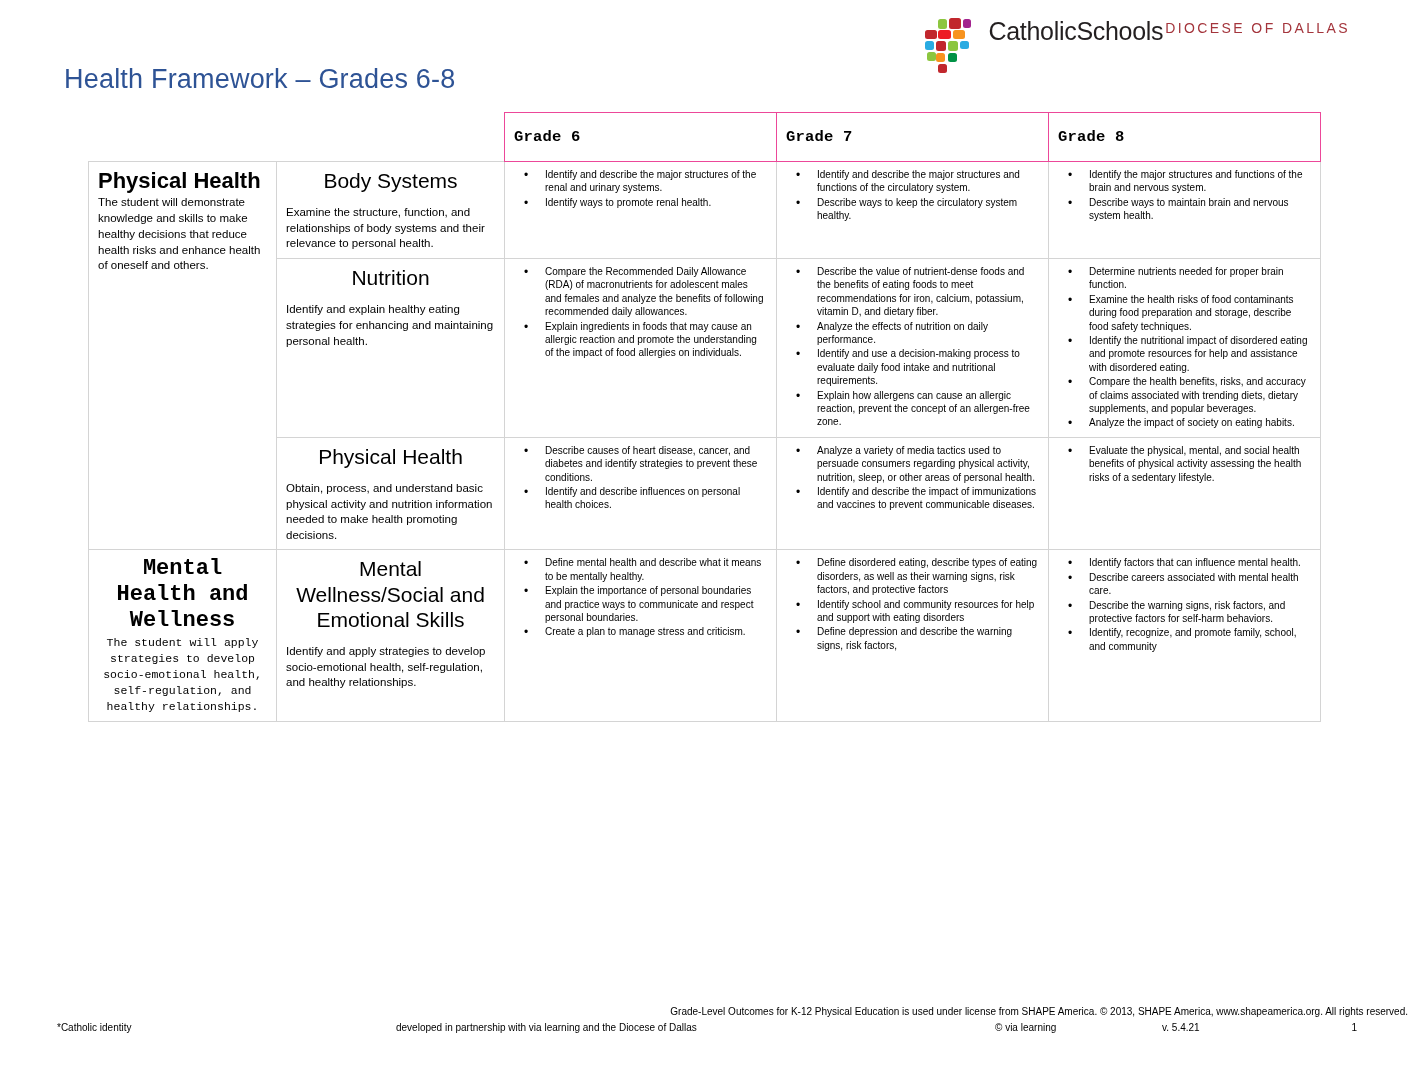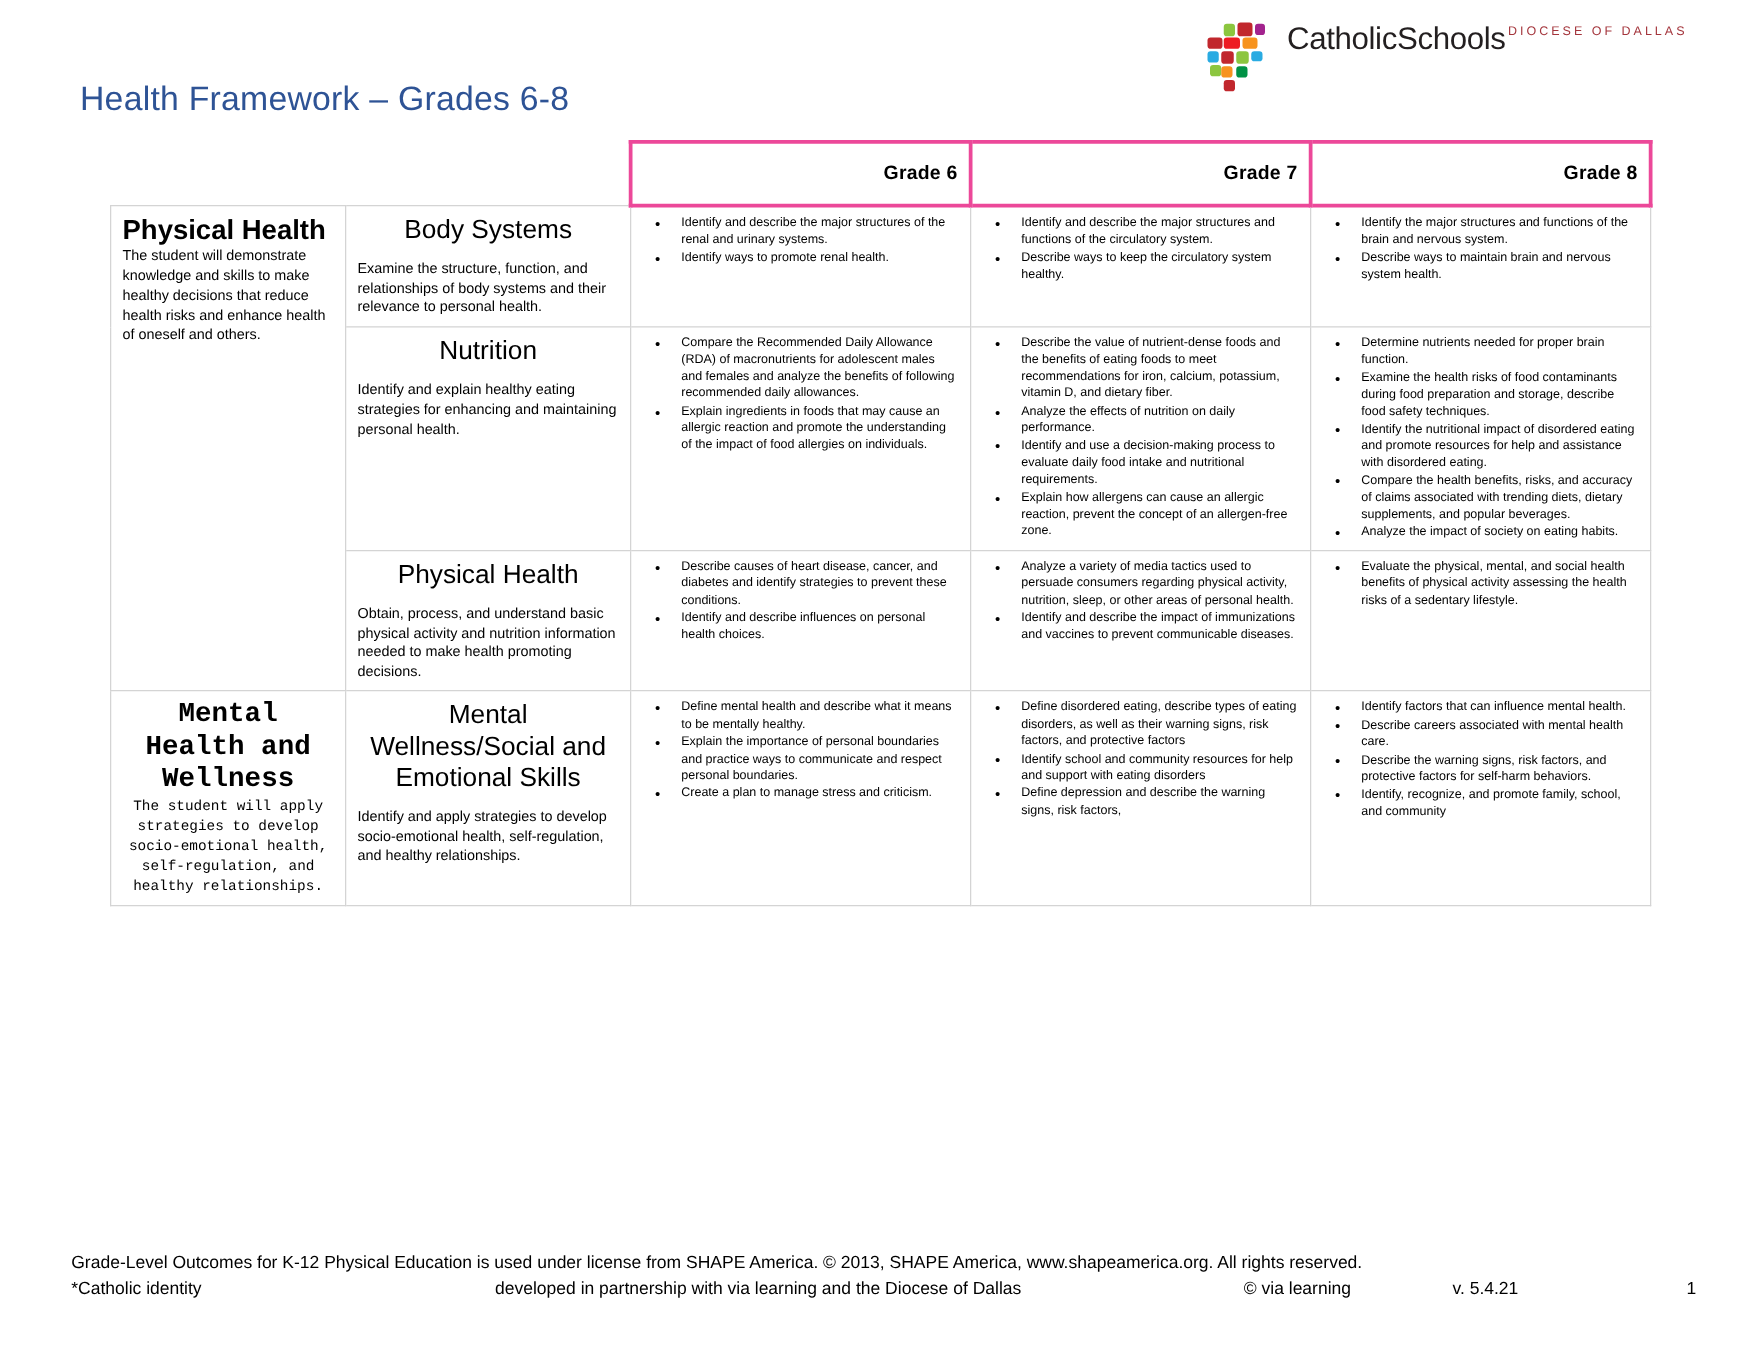--- a/index.html
+++ b/index.html
@@ -55,21 +55,21 @@
     line-height: 1;
     padding-top: 2px;
   }
   .logo-catholic, .logo-schools {
     font-size: 25px;
     color: #231f20;
     letter-spacing: -0.3px;
     line-height: 1.06;
   }
   .logo-diocese {
-    font-size: 10px;
+    font-size: 14px;
     color: #a4353c;
     letter-spacing: 2.4px;
     margin-top: 3px;
     margin-left: 2px;
   }
 
   
   .framework-table {
     border-collapse: collapse;
     table-layout: fixed;
@@ -87,27 +87,28 @@
   col.c-topic    { width: 228px; }
   col.c-grade    { width: 272px; }
 
   thead th {
     border: none;
     padding: 0;
     height: 36px;
   }
   thead th.head-blank { border: none; }
   thead th.head-grade {
-    border: 3px solid #ec4899;
-    text-align: right;
+    border: 1px solid #ec4899;
+    text-align: left;
     vertical-align: middle;
     font-size: 15.5px;
     font-weight: bold;
     color: #000;
     letter-spacing: 0.2px;
+    font-family: Liberation Mono, monospace;
   }
 
   
   .strand-cell {
     text-align: center;
     padding: 10px 8px;
     vertical-align: top;
   }
   .strand-title {
     font-size: 22px;
@@ -158,22 +159,23 @@
     top: -1px;
     font-size: 12px;
   }
 
   
   .page-footer {
     position: absolute;
     left: 0;
     right: 0;
     bottom: 52px;
-    font-size: 14px;
+    font-size: 10px;
     color: #000;
+    text-align: right;
   }
   .footer-line1 {
     margin-left: 57px;
     margin-bottom: 5px;
     white-space: nowrap;
   }
   .footer-line2 {
     position: relative;
     height: 14px;
     margin-left: 57px;

